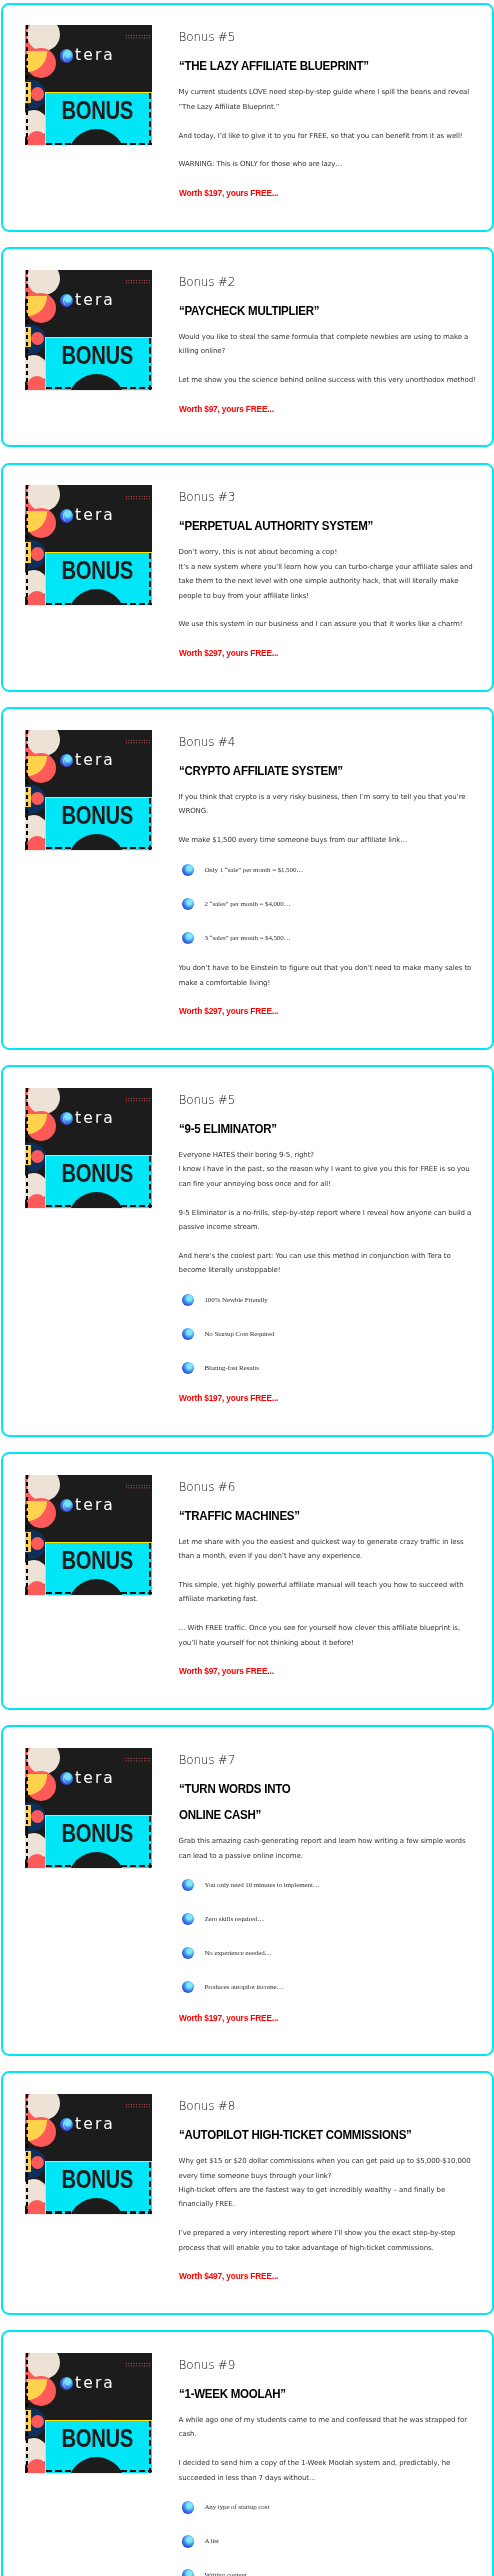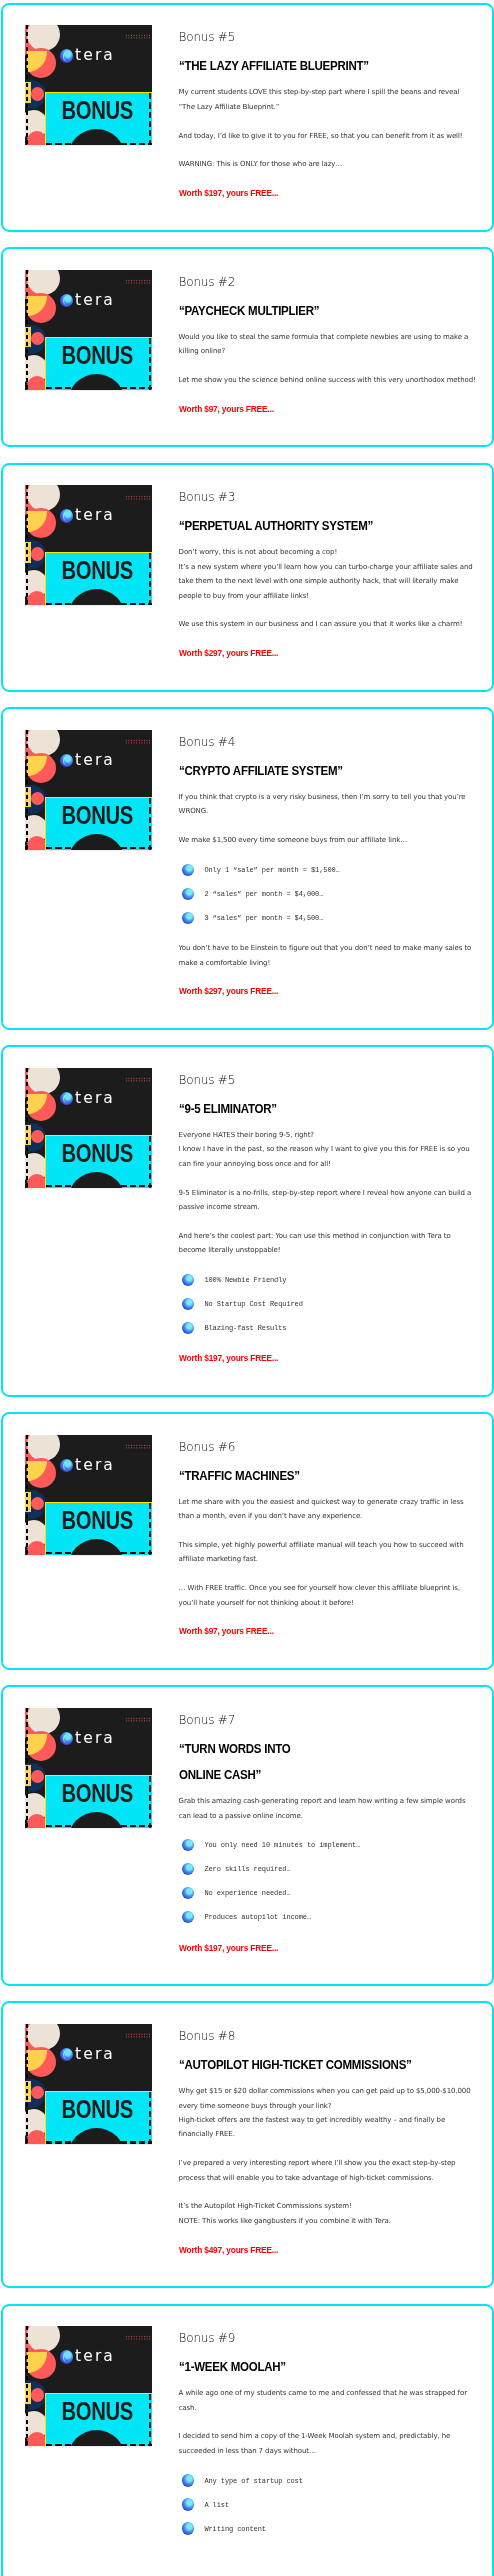--- a/index.html
+++ b/index.html
@@ -101,21 +101,21 @@
     letter-spacing: -0.3px; transform-origin: left; transform: scaleX(0.86);
     white-space: pre-line;
   }
   .para {
     font-family: "DejaVu Sans", sans-serif; font-size: 7px; line-height: 14.4px;
     color: #333; margin-bottom: 14.4px; white-space: pre-line; letter-spacing: -0.1px;
   }
   .bullets { list-style: none; margin-top: -4.1px; margin-bottom: 11.3px; }
   .bullets li {
     display: flex; align-items: center; height: 24px;
-    font-family: Liberation Mono, monospace; font-size: 7px; color: #333; letter-spacing: -0.1px;
+    font-family: Liberation Serif, serif; font-size: 7px; color: #333; letter-spacing: -0.1px; margin-top: 10px;
   }
   .bullet-icon {
     width: 12.4px; height: 12.4px; border-radius: 50%; margin: 0 10.3px 0 3.1px; flex: 0 0 12.4px;
     background: radial-gradient(circle at 62% 35%, #7fe8f5 0 22%, #3d8ef2 48%, #3326b8 85%);
   }
   .worth {
     font-family: "Liberation Sans", sans-serif; font-weight: bold; font-size: 9.8px;
     color: #ff0000; transform-origin: left; transform: scaleX(0.85); letter-spacing: -0.2px;
     line-height: 14.4px;
   }
@@ -149,21 +149,21 @@
         <div class="bonus-word">BONUS</div>
         <div class="num-circle">
           <span class="num">01</span>
         </div>
       </div>
     </div>
     <div class="content">
       <h3 class="bonus-label">Bonus #5</h3>
       <h2 class="bonus-title">“THE LAZY AFFILIATE BLUEPRINT”</h2>
       <div class="pb">
-          <p class="para">My current students LOVE this step-by-step part where I spill the beans and reveal “The Lazy Affiliate Blueprint.”</p>
+          <p class="para">My current students LOVE need step-by-step guide where I spill the beans and reveal “The Lazy Affiliate Blueprint.”</p>
           <p class="para">And today, I’d like to give it to you for FREE, so that you can benefit from it as well!</p>
           <p class="para">WARNING: This is ONLY for those who are lazy…</p>
         </div>
 
       <div class="pa"></div>
       <div class="worth">Worth $197, yours FREE...</div>
     </div>
   </section>
     <section class="card">
     <div class="cover">
@@ -481,22 +481,20 @@
         </div>
       </div>
     </div>
     <div class="content">
       <h3 class="bonus-label">Bonus #8</h3>
       <h2 class="bonus-title">“AUTOPILOT HIGH-TICKET COMMISSIONS”</h2>
       <div class="pb">
           <p class="para">Why get $15 or $20 dollar commissions when you can get paid up to $5,000-$10,000 every time someone buys through your link?
 High-ticket offers are the fastest way to get incredibly wealthy – and finally be financially FREE.</p>
           <p class="para">I’ve prepared a very interesting report where I’ll show you the exact step-by-step process that will enable you to take advantage of high-ticket commissions.</p>
-          <p class="para">It’s the Autopilot High-Ticket Commissions system!
-NOTE: This works like gangbusters if you combine it with Tera.</p>
         </div>
 
       <div class="pa"></div>
       <div class="worth">Worth $497, yours FREE...</div>
     </div>
   </section>
     <section class="card">
     <div class="cover">
       <div class="strip">
         <div class="shape" style="left:-10.3px;top:-5.2px;width:36px;height:36px;background:#ff5a5a;"></div>

